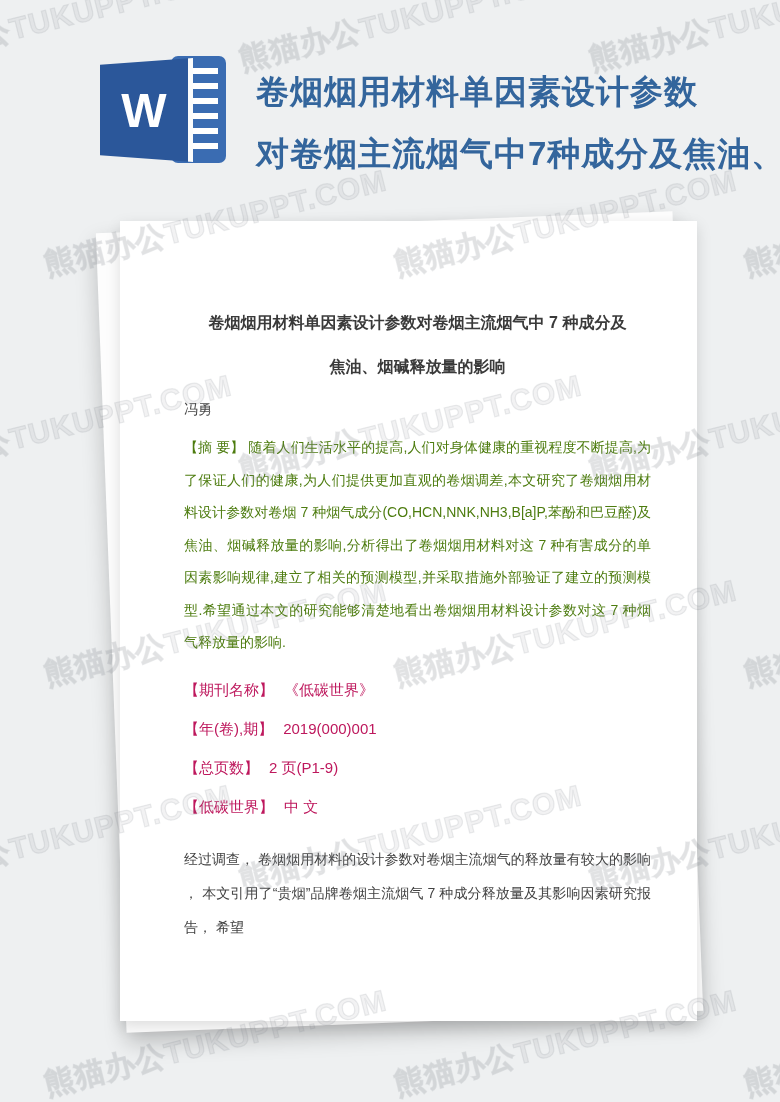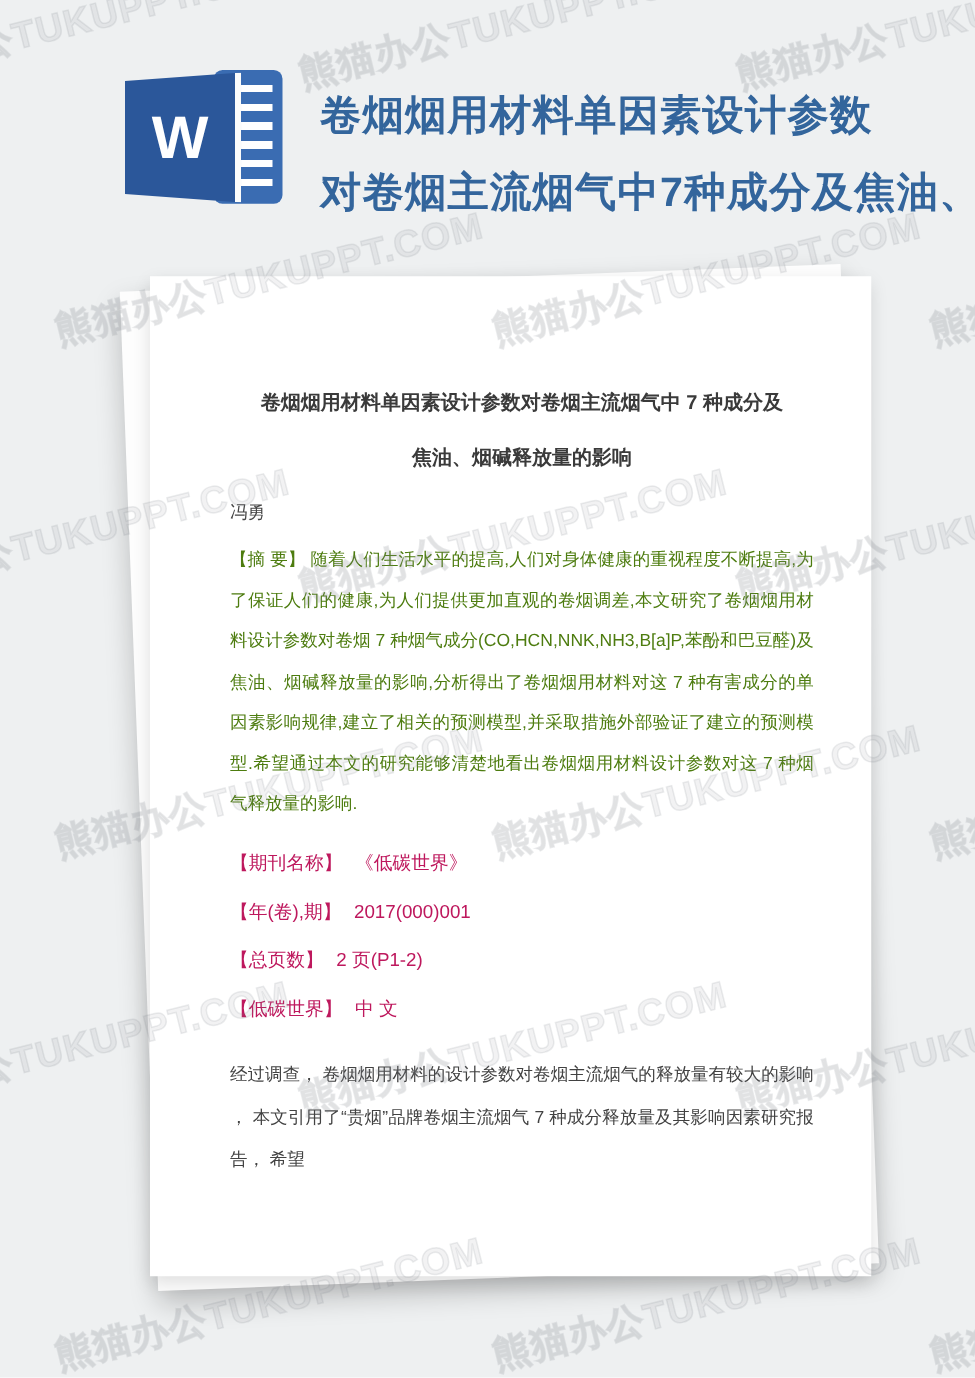--- a/index.html
+++ b/index.html
@@ -151,24 +151,24 @@
 
   <div class="doc-author">冯勇</div>
 
   <div class="doc-abstract">【摘 要】 随着人们生活水平的提高,人们对身体健康的重视程度不断提高,为了保证人们的健康,为人们提供更加直观的卷烟调差,本文研究了卷烟烟用材料设计参数对卷烟 7 种烟气成分(CO,HCN,NNK,NH3,B[a]P,苯酚和巴豆醛)及焦油、烟碱释放量的影响,分析得出了卷烟烟用材料对这 7 种有害成分的单因素影响规律,建立了相关的预测模型,并采取措施外部验证了建立的预测模型.希望通过本文的研究能够清楚地看出卷烟烟用材料设计参数对这 7 种烟气释放量的影响.</div>
 
   <div class="doc-fields">
     <div class="field">
       <span class="field-label">【期刊名称】</span><span class="field-value">《低碳世界》</span>
     </div>
     <div class="field">
-      <span class="field-label">【年(卷),期】</span><span class="field-value">2017(000)001</span>
+      <span class="field-label">【年(卷),期】</span><span class="field-value">2019(000)001</span>
     </div>
     <div class="field">
-      <span class="field-label">【总页数】</span><span class="field-value">2 页(P1-2)</span>
+      <span class="field-label">【总页数】</span><span class="field-value">2 页(P1-9)</span>
     </div>
     <div class="field">
       <span class="field-label">【低碳世界】</span><span class="field-value">中 文</span>
     </div>
   </div>
 
   <div class="doc-paragraph">经过调查， 卷烟烟用材料的设计参数对卷烟主流烟气的释放量有较大的影响 ， 本文引用了“贵烟”品牌卷烟主流烟气 7 种成分释放量及其影响因素研究报告， 希望</div>
 </div>
 
 <div class="watermark-layer">

